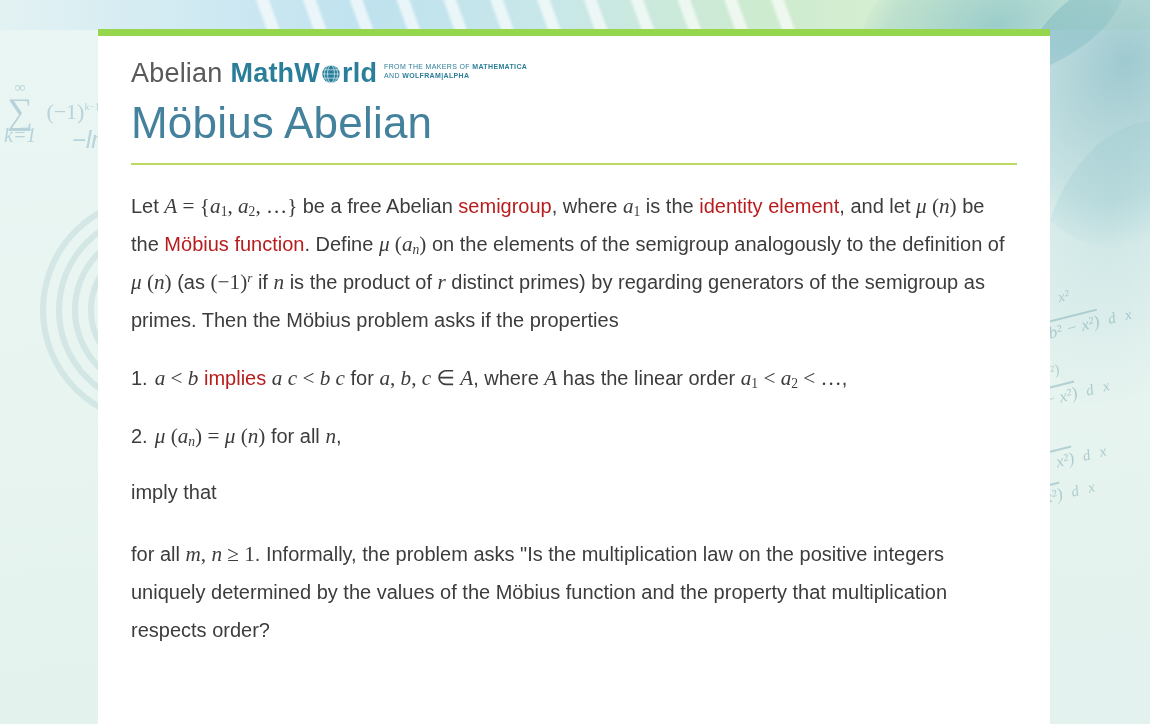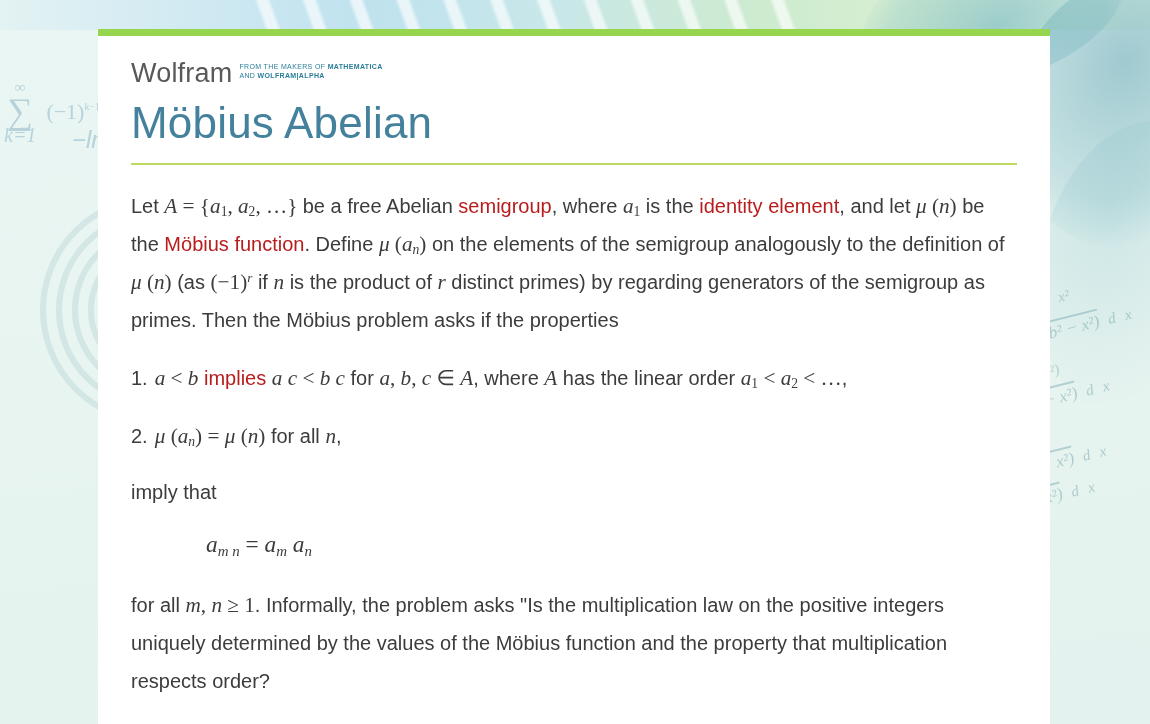--- a/index.html
+++ b/index.html
@@ -125,38 +125,51 @@
   <span class="expr">x²)</span><span class="dx">d x</span>
 </div>
 <div class="bg-stray bg-stray-1">x²</div>
 <div class="bg-stray bg-stray-2">²)</div>
 
 <div class="card">
   <div class="card-topbar"></div>
   <div class="card-inner">
 
     <a class="brand-row" href="#">
-      <span class="brand-wolfram">Wolfram</span>
+      <span class="brand-wolfram">Abelian</span>
+      <span class="brand-mathworld">
+          <span>MathW</span>
+          <svg class="globe" viewBox="0 0 24 24">
+            <circle cx="12" cy="12" r="10.5" fill="#2a7e99"></circle>
+            <g fill="none" stroke="#cfe9f2" stroke-width="0.9">
+              <ellipse cx="12" cy="12" rx="4.2" ry="10.5"></ellipse>
+              <ellipse cx="12" cy="12" rx="8" ry="10.5"></ellipse>
+              <line x1="1.5" y1="12" x2="22.5" y2="12"></line>
+              <line x1="2.6" y1="7" x2="21.4" y2="7"></line>
+              <line x1="2.6" y1="17" x2="21.4" y2="17"></line>
+            </g>
+          </svg>
+          <span>rld</span>
+        </span>
       <span class="tagline">
         <span>FROM THE MAKERS OF </span><b>MATHEMATICA</b><br>
         <span>AND </span><b>WOLFRAM|ALPHA</b>
       </span>
     </a>
 
     <h1 class="page-title">Möbius Abelian</h1>
     <hr class="title-divider">
 
     <div class="article">
       <p class="para"><span class="seg-t">Let </span><span class="seg-m">A</span><span class="seg-r"> = {</span><span class="seg-m">a</span><sub class="seg-subr">1</sub><span class="seg-r">, </span><span class="seg-m">a</span><sub class="seg-subr">2</sub><span class="seg-r">, …} </span><span class="seg-t">be a free Abelian </span><a class="seg-l" href="#">semigroup</a><span class="seg-t">, where </span><span class="seg-m">a</span><sub class="seg-subr">1</sub><span class="seg-t"> is the </span><a class="seg-l" href="#">identity element</a><span class="seg-t">, and let </span><span class="seg-m">μ</span><span class="seg-r"> (</span><span class="seg-m">n</span><span class="seg-r">)</span><span class="seg-t"> be the </span><a class="seg-l" href="#">Möbius function</a><span class="seg-t">. Define </span><span class="seg-m">μ</span><span class="seg-r"> (</span><span class="seg-m">a</span><sub class="seg-sub">n</sub><span class="seg-r">)</span><span class="seg-t"> on the elements of the semigroup analogously to the definition of </span><span class="seg-m">μ</span><span class="seg-r"> (</span><span class="seg-m">n</span><span class="seg-r">)</span><span class="seg-t"> (as </span><span class="seg-r">(−1)</span><sup class="seg-sup">r</sup><span class="seg-t"> if </span><span class="seg-m">n</span><span class="seg-t"> is the product of </span><span class="seg-m">r</span><span class="seg-t"> distinct primes) by regarding generators of the semigroup as primes. Then the Möbius problem asks if the properties</span></p>
 
       <p class="list-item"><span class="list-num">1.</span><span><span class="seg-m">a</span><span class="seg-r"> &lt; </span><span class="seg-m">b</span><span class="seg-t"> </span><a class="seg-l" href="#">implies</a><span class="seg-t"> </span><span class="seg-m">a c</span><span class="seg-r"> &lt; </span><span class="seg-m">b c</span><span class="seg-t"> for </span><span class="seg-m">a</span><span class="seg-r">, </span><span class="seg-m">b</span><span class="seg-r">, </span><span class="seg-m">c</span><span class="seg-r"> ∈ </span><span class="seg-m">A</span><span class="seg-t">, where </span><span class="seg-m">A</span><span class="seg-t"> has the linear order </span><span class="seg-m">a</span><sub class="seg-subr">1</sub><span class="seg-r"> &lt; </span><span class="seg-m">a</span><sub class="seg-subr">2</sub><span class="seg-r"> &lt; …</span><span class="seg-t">,</span></span></p>
 
       <p class="list-item"><span class="list-num">2.</span><span><span class="seg-m">μ</span><span class="seg-r"> (</span><span class="seg-m">a</span><sub class="seg-sub">n</sub><span class="seg-r">) = </span><span class="seg-m">μ</span><span class="seg-r"> (</span><span class="seg-m">n</span><span class="seg-r">)</span><span class="seg-t"> for all </span><span class="seg-m">n</span><span class="seg-t">,</span></span></p>
 
       <p class="imply">imply that</p>
 
-      <p class="equation"><span class="seg-m">a</span><sub class="seg-sub">m n</sub><span class="seg-r"> = </span><span class="seg-m">a</span><sub class="seg-sub">m</sub><span class="seg-m"> a</span><sub class="seg-sub">n</sub></p>
 
       <p class="para-final"><span class="seg-t">for all </span><span class="seg-m">m</span><span class="seg-r">, </span><span class="seg-m">n</span><span class="seg-r"> ≥ 1</span><span class="seg-t">. Informally, the problem asks "Is the multiplication law on the positive integers uniquely determined by the values of the Möbius function and the property that multiplication respects order?</span></p>
     </div>
 
   </div>
 </div>
 
 </body></html>

